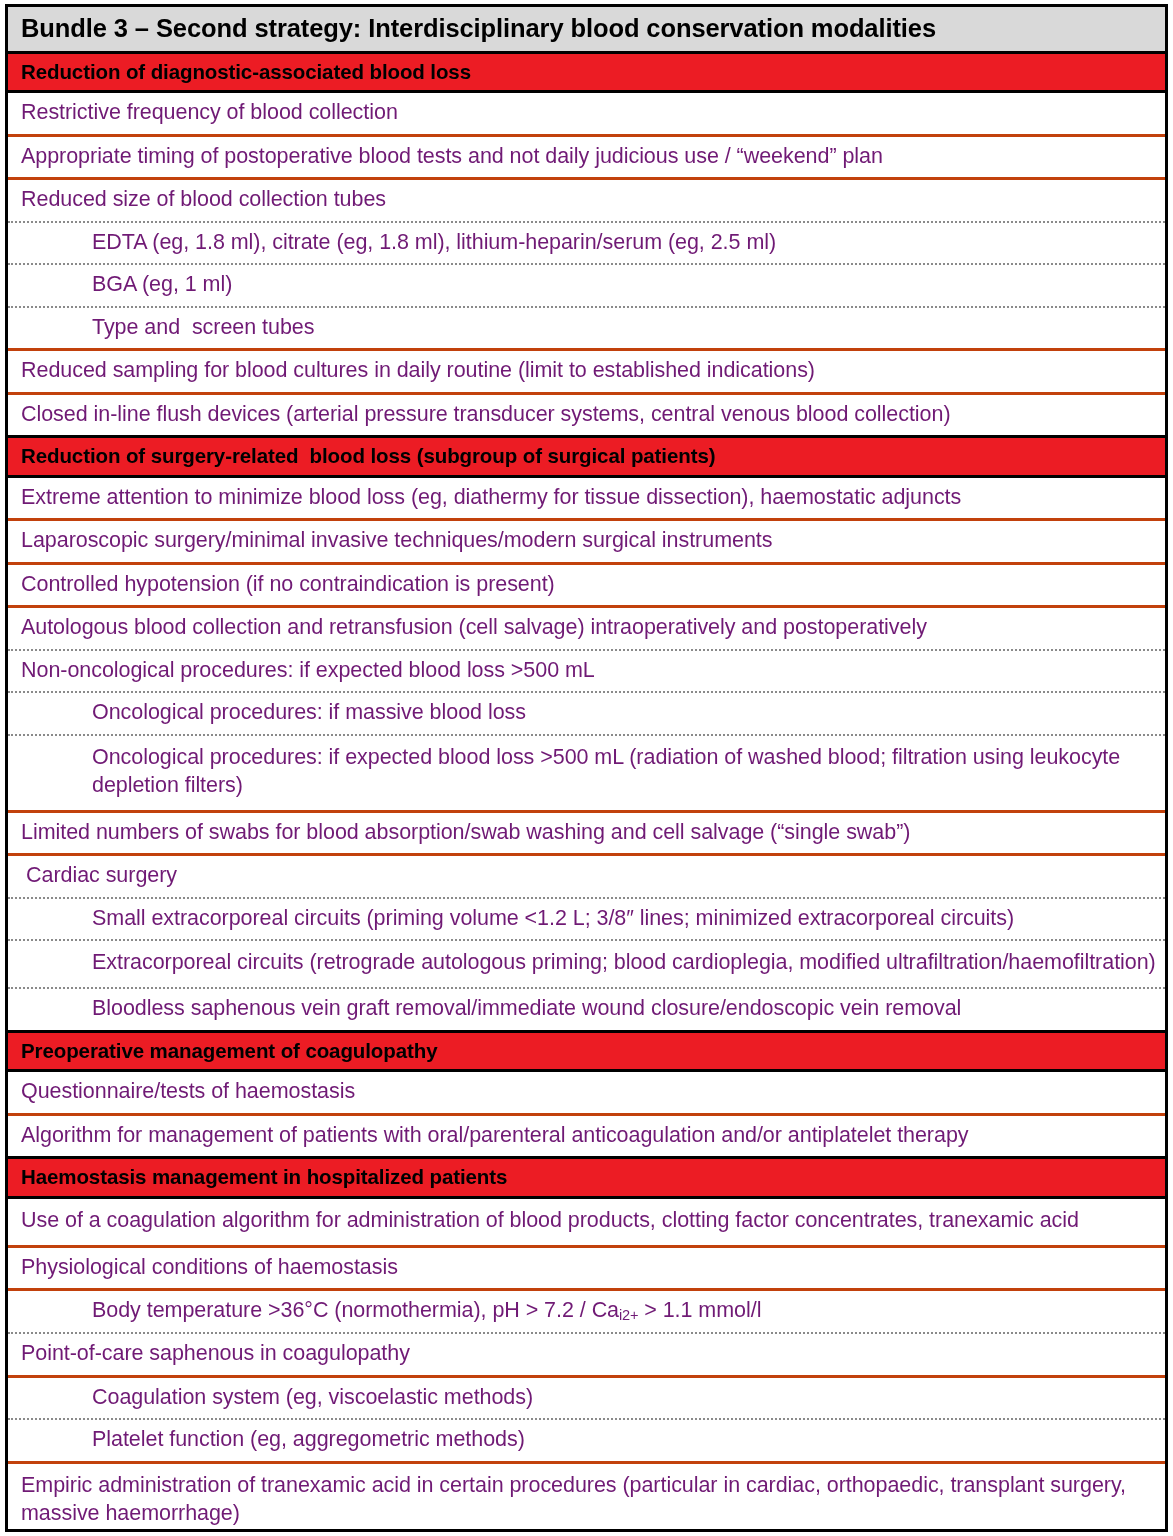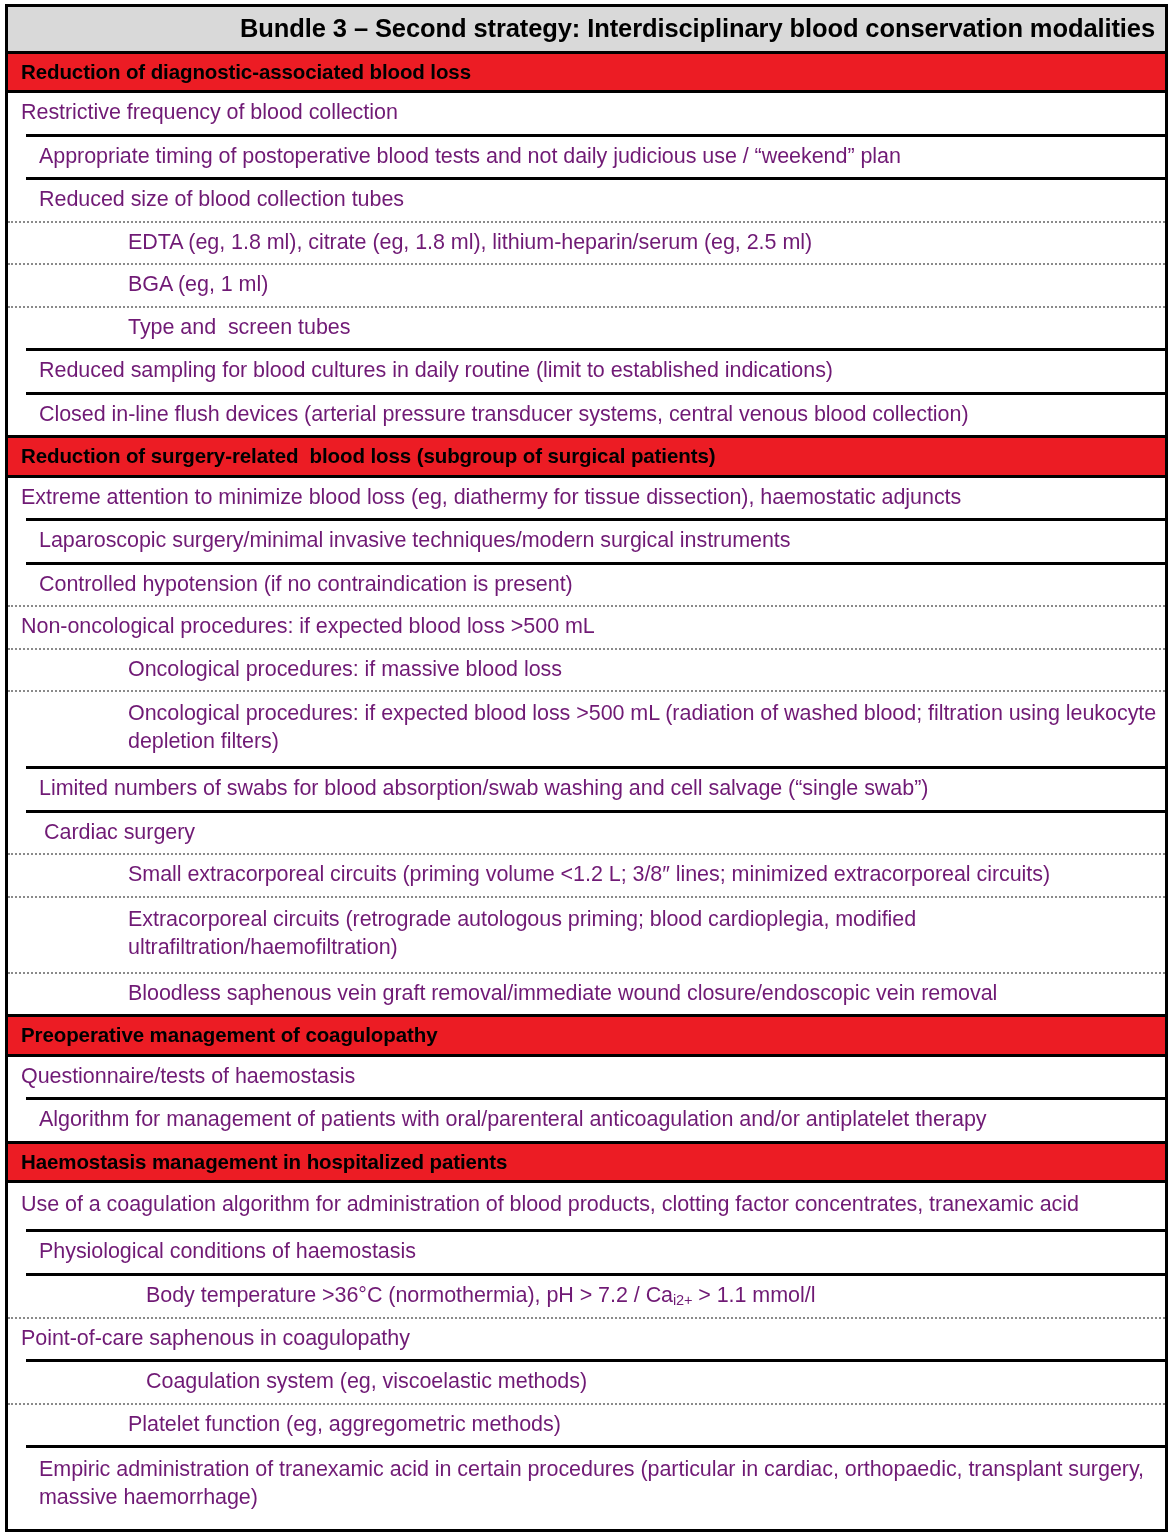--- a/index.html
+++ b/index.html
@@ -35,21 +35,20 @@
   .title-row {
     background: #d9d9d9;
     border-bottom: 3px solid #000000;
     font-size: 25.5px;
     font-weight: bold;
     color: #000000;
     letter-spacing: -0.1px;
     padding: 7px 10px 8px 13px;
     line-height: 1.12;
     white-space: nowrap;
-    text-align: right;
   }
 
   
   .section-header {
     background: #ec1c24;
     color: #000000;
     font-weight: bold;
     font-size: 20.5px;
     letter-spacing: -0.1px;
     padding: 6px 10px 7px 13px;
@@ -70,25 +69,25 @@
     padding: 6px 6px 7px 13px;
     letter-spacing: -0.05px;
     white-space: pre-wrap;
     display: flex;
     align-items: center;
     flex: 0 0 auto;
   }
   .row-inner { width: 100%; }
 
   
-  .sep-solid { border-top: 3px solid #000000; margin-left: 18px; }
+  .sep-solid { border-top: 3px solid #c2410c; }
   .sep-dotted { border-top: 2px dotted #8a8a8a; }
 
   
-  .indent-1 { padding-left: 120px; }
+  .indent-1 { padding-left: 84px; }
   .indent-group { padding-left: 18px; justify-content: flex-end; }
 
   
   .row.multiline {
     padding-top: 8px;
     padding-bottom: 10px;
     line-height: 1.3;
   }
 
   .row.tight { padding-right: 2px; }
@@ -112,20 +111,21 @@
         <div class="row sep-solid"><div class="row-inner">Reduced size of blood collection tubes</div></div>
         <div class="row sep-dotted indent-1"><div class="row-inner">EDTA (eg, 1.8 ml), citrate (eg, 1.8 ml), lithium-heparin/serum (eg, 2.5 ml)</div></div>
         <div class="row sep-dotted indent-1"><div class="row-inner">BGA (eg, 1 ml)</div></div>
         <div class="row sep-dotted indent-1"><div class="row-inner">Type and  screen tubes</div></div>
         <div class="row sep-solid"><div class="row-inner">Reduced sampling for blood cultures in daily routine (limit to established indications)</div></div>
         <div class="row sep-solid"><div class="row-inner">Closed in-line flush devices (arterial pressure transducer systems, central venous blood collection)</div></div>
         <div class="section-header">Reduction of surgery-related  blood loss (subgroup of surgical patients)</div>
         <div class="row"><div class="row-inner">Extreme attention to minimize blood loss (eg, diathermy for tissue dissection), haemostatic adjuncts</div></div>
         <div class="row sep-solid"><div class="row-inner">Laparoscopic surgery/minimal invasive techniques/modern surgical instruments</div></div>
         <div class="row sep-solid"><div class="row-inner">Controlled hypotension (if no contraindication is present)</div></div>
+        <div class="row sep-solid"><div class="row-inner">Autologous blood collection and retransfusion (cell salvage) intraoperatively and postoperatively</div></div>
         <div class="row sep-dotted"><div class="row-inner">Non-oncological procedures: if expected blood loss &gt;500 mL</div></div>
         <div class="row sep-dotted indent-1"><div class="row-inner">Oncological procedures: if massive blood loss</div></div>
         <div class="row sep-dotted indent-1 multiline"><div class="row-inner">Oncological procedures: if expected blood loss &gt;500 mL (radiation of washed blood; filtration using leukocyte depletion filters)</div></div>
         <div class="row sep-solid"><div class="row-inner">Limited numbers of swabs for blood absorption/swab washing and cell salvage (“single swab”)</div></div>
         <div class="row sep-solid indent-group"><div class="row-inner">Cardiac surgery</div></div>
         <div class="row sep-dotted indent-1 tight"><div class="row-inner">Small extracorporeal circuits (priming volume &lt;1.2 L; 3/8″ lines; minimized extracorporeal circuits)</div></div>
         <div class="row sep-dotted indent-1 multiline"><div class="row-inner">Extracorporeal circuits (retrograde autologous priming; blood cardioplegia, modified ultrafiltration/haemofiltration)</div></div>
         <div class="row sep-dotted indent-1"><div class="row-inner">Bloodless saphenous vein graft removal/immediate wound closure/endoscopic vein removal</div></div>
         <div class="section-header">Preoperative management of coagulopathy</div>
         <div class="row"><div class="row-inner">Questionnaire/tests of haemostasis</div></div>

